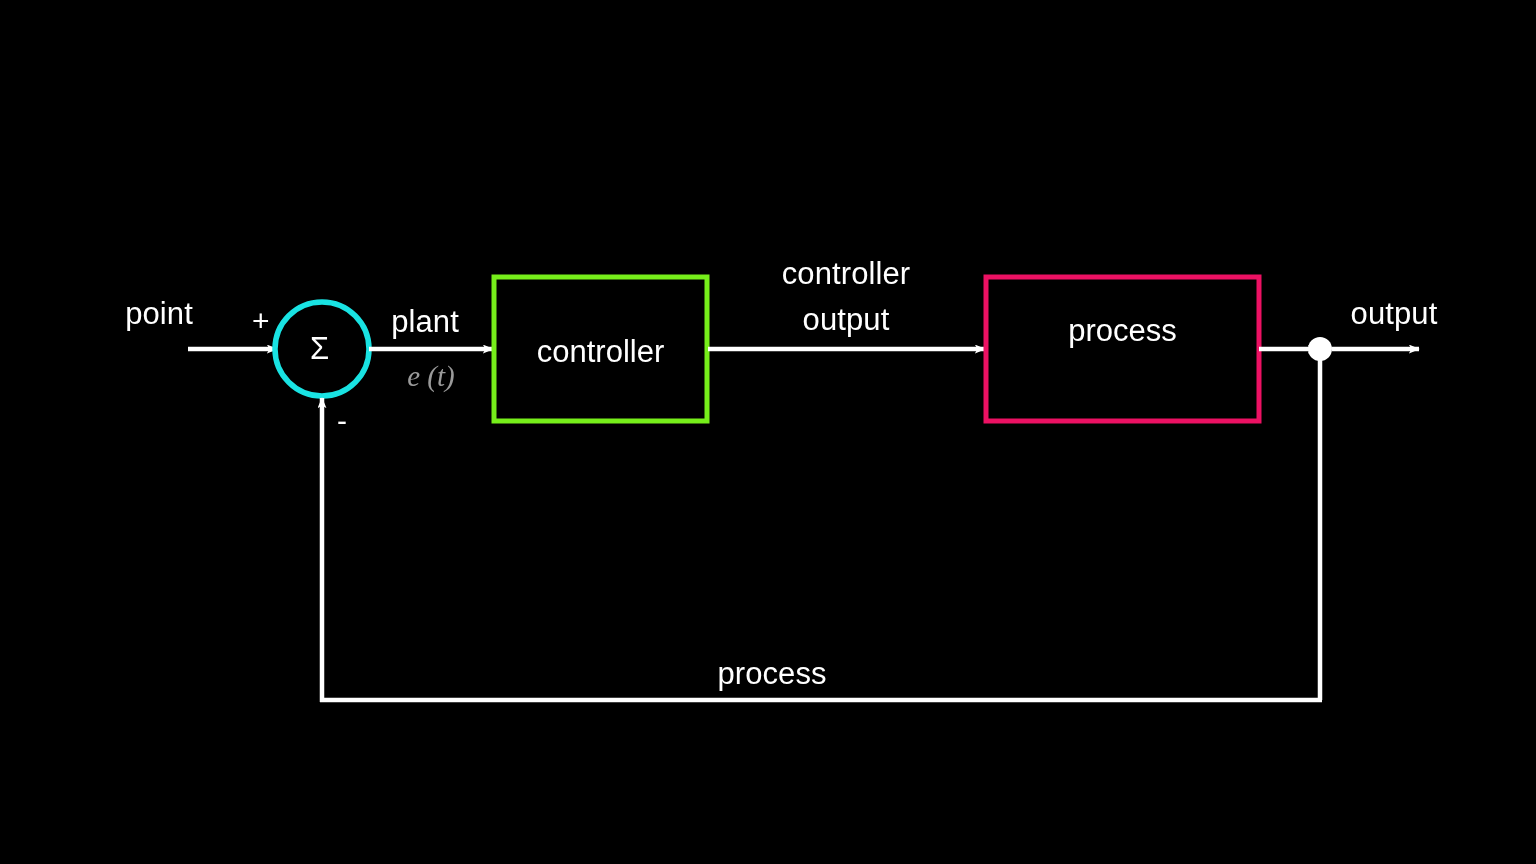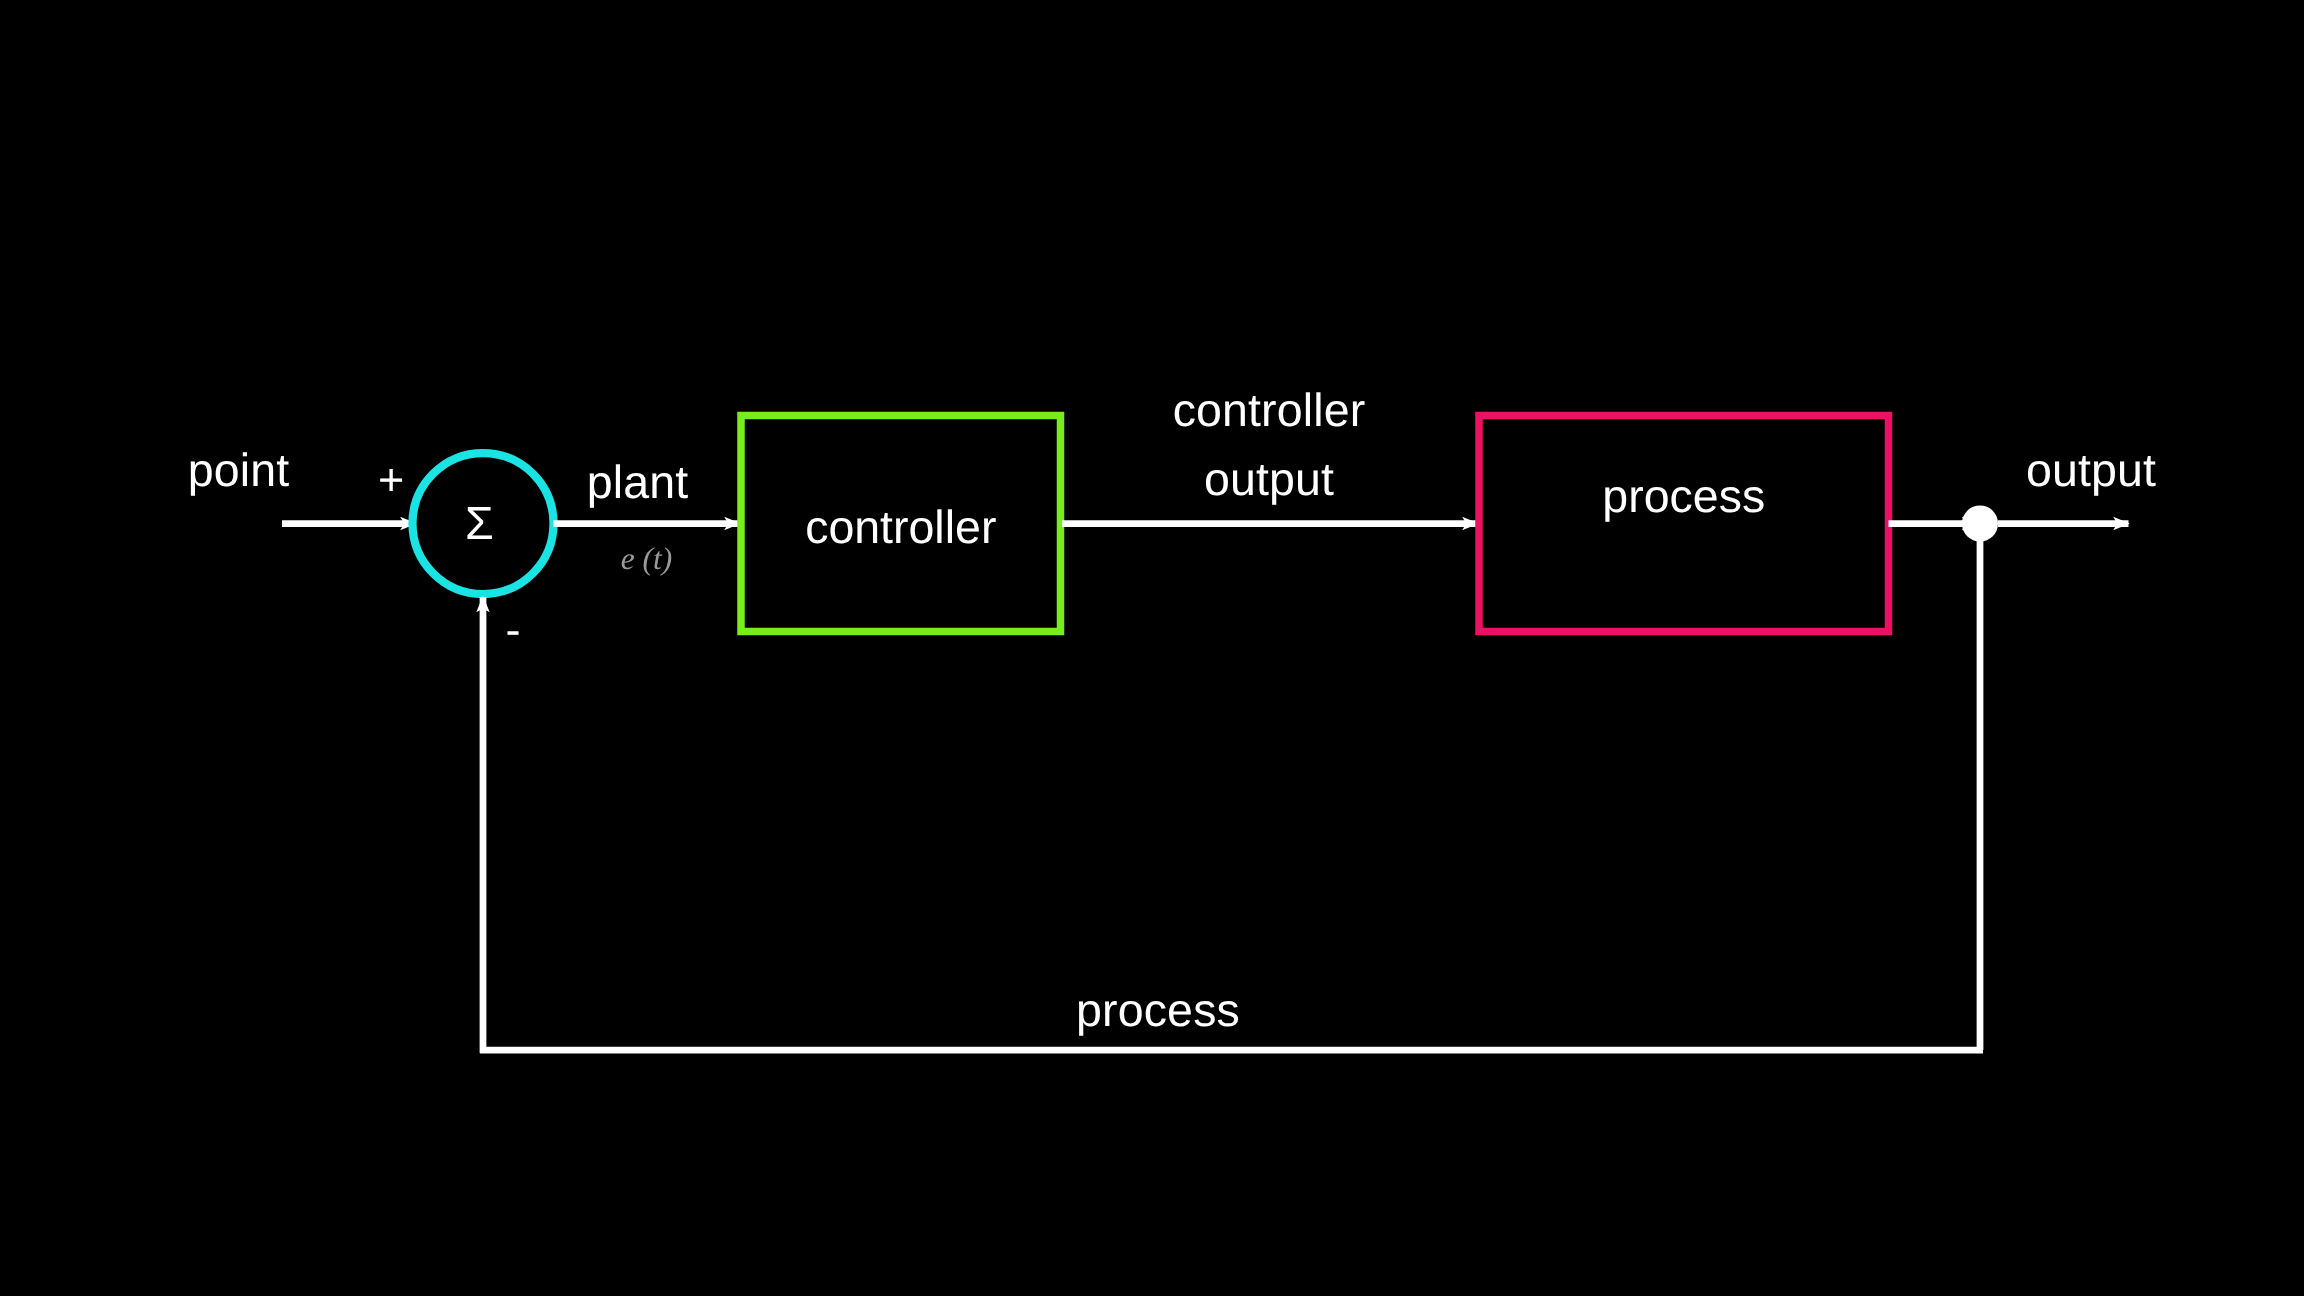--- a/index.html
+++ b/index.html
@@ -43,21 +43,21 @@
     color: #ffffff;
     font-family: "Liberation Sans", sans-serif;
     font-size: 30px;
     line-height: 1;
   }
   .math-et {
     position: absolute;
     color: #9a9a9a;
     font-family: "Liberation Serif", serif;
     font-style: italic;
-    font-size: 21px;
+    font-size: 29px;
     line-height: 1;
     white-space: pre;
   }
   .sigma-sym {
     position: absolute;
     color: #ffffff;
     font-family: "Liberation Sans", sans-serif;
     font-size: 31px;
     line-height: 1;
   }

